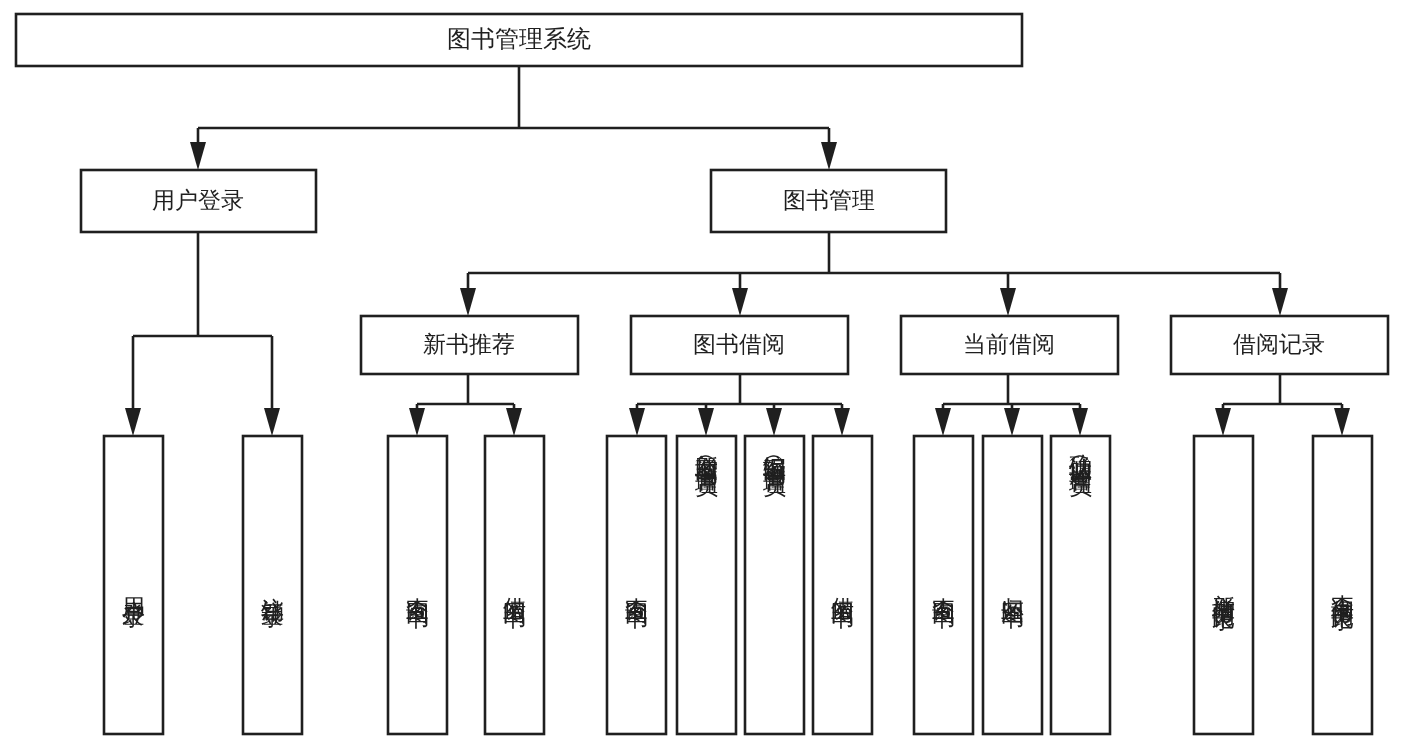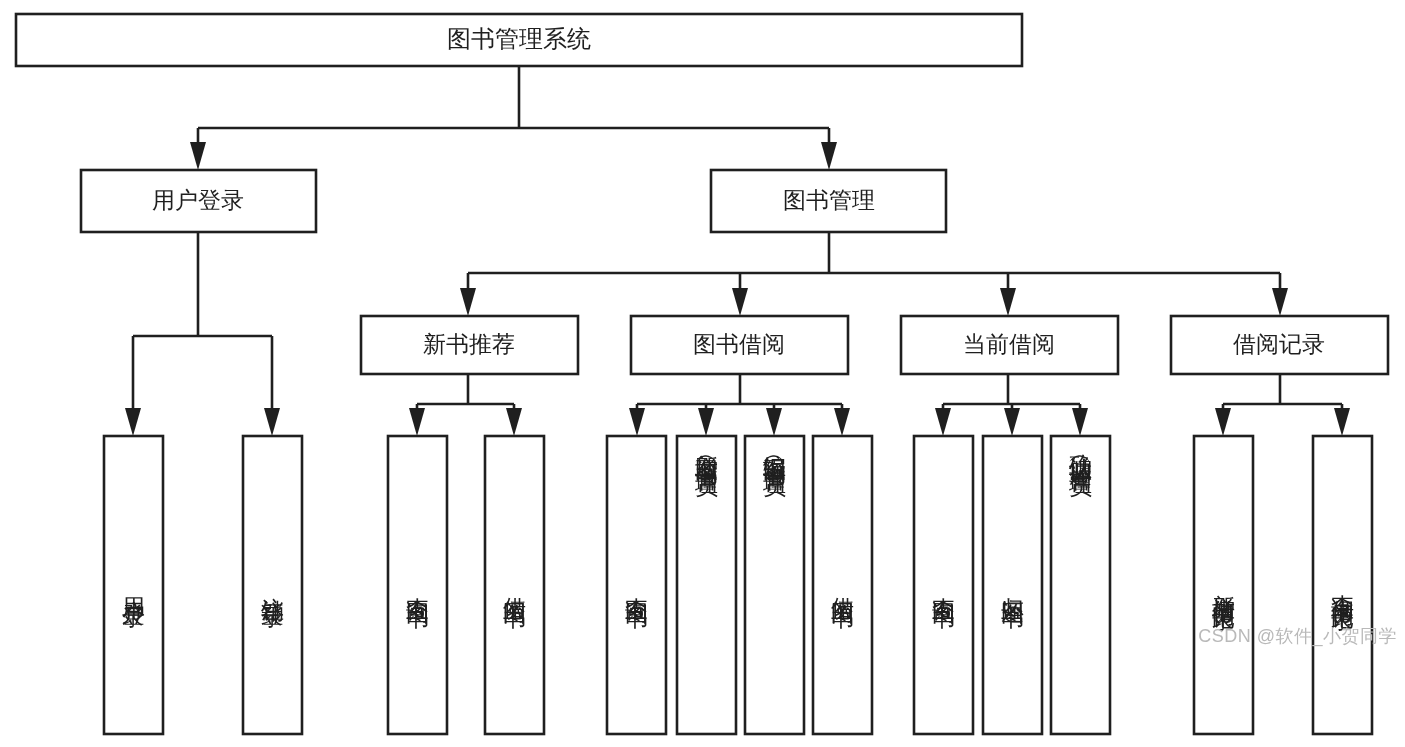--- a/index.html
+++ b/index.html
@@ -248,15 +248,14 @@
     <div class="vlabel">确认归还（管理员）</div>
   </div>
 
   <div class="vlabel-wrap" style="left:1194px; top:436px; width:59px; height:298px;">
     <div class="vlabel">新增借阅记录</div>
   </div>
   <div class="vlabel-wrap" style="left:1313px; top:436px; width:59px; height:298px;">
     <div class="vlabel">查询借阅记录</div>
   </div>
 
-  <div class="watermark">CSDN @软件_小贺同学</div>
 
 </div>
 
 </body></html>

